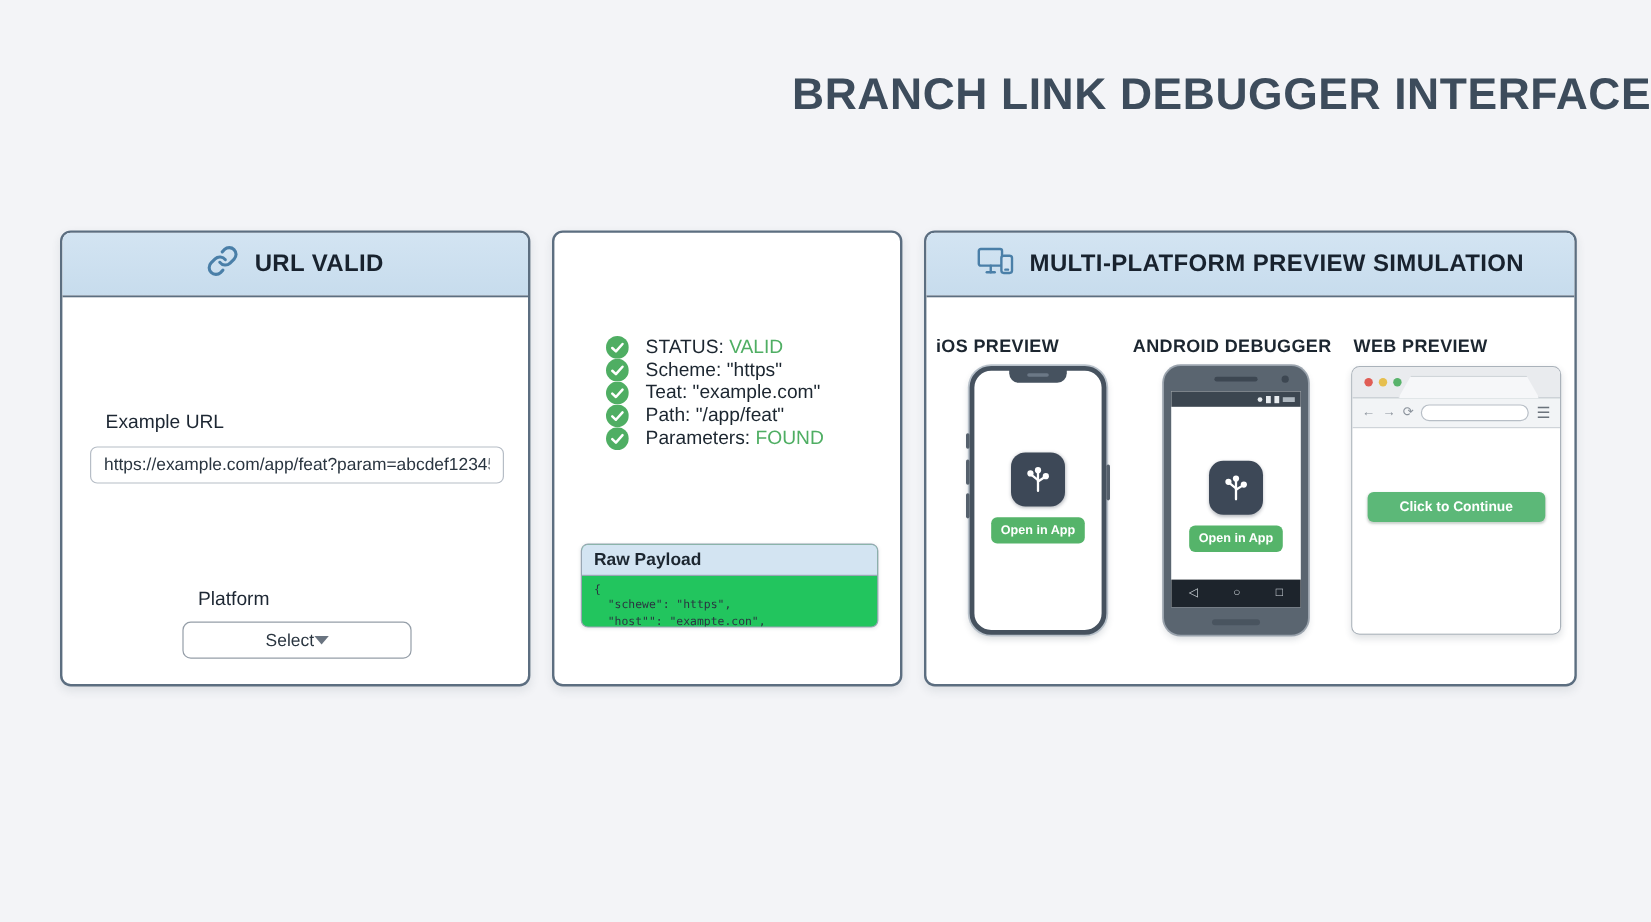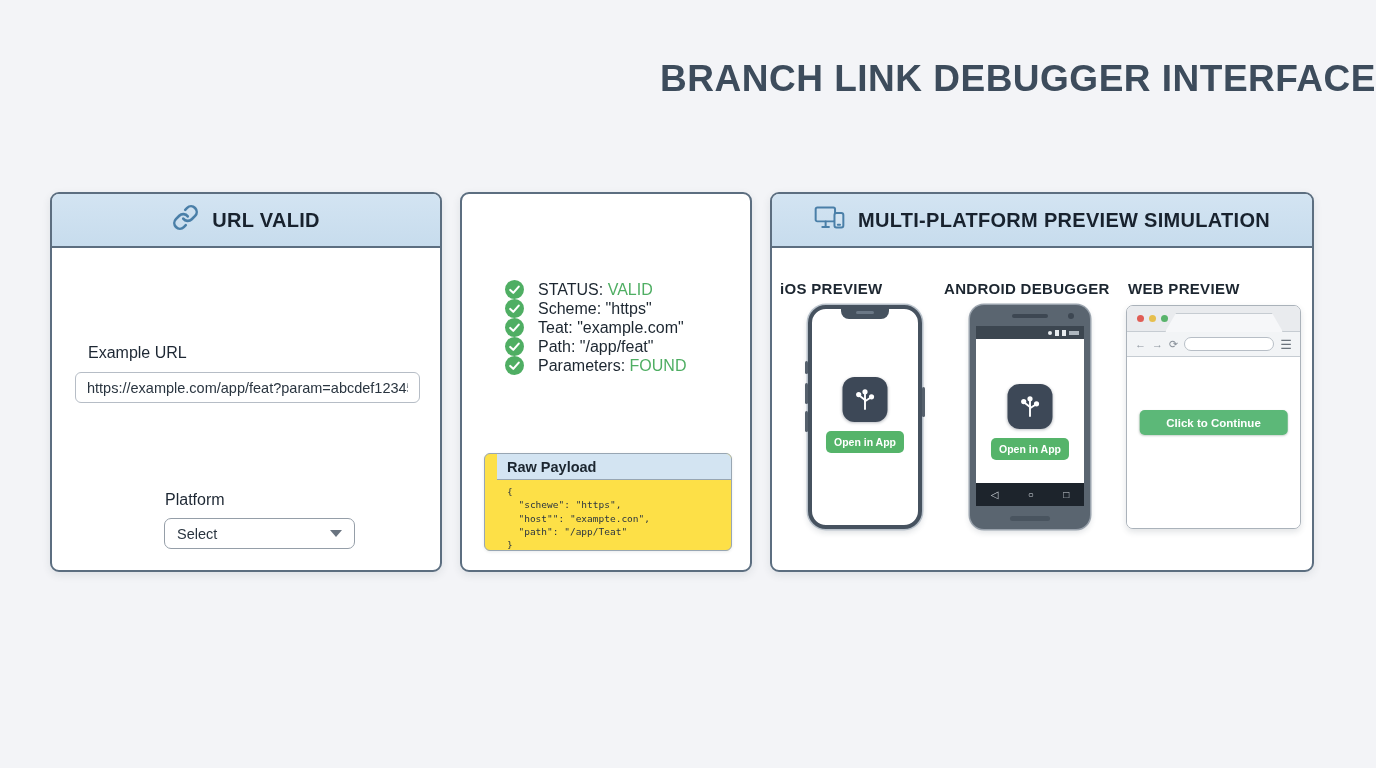--- a/index.html
+++ b/index.html
@@ -72,48 +72,47 @@
     outline:none;
   }
   .validate-btn{
     position:absolute;left:23px;top:233px;width:345px;height:32px;
     background:#d4e5f3;border:1.5px solid #a2b2c0;border-radius:6px;
     font-size:16.5px;font-weight:700;color:#1b2530;letter-spacing:.6px;
     font-family:inherit;cursor:pointer;
   }
   #platform-label{left:100px;top:297px;}
   .platform-select{
-    position:absolute;left:112px;top:324px;width:191px;height:31px;
+    position:absolute;left:100px;top:324px;width:191px;height:31px;
     background:#fff;border:1.5px solid #959ea8;border-radius:7px;
-    display:flex;align-items:center;justify-content:space-between;
+    display:flex;align-items:center;justify-content:center;
     padding:0 12px;font-size:14.5px;color:#2a3540;cursor:pointer;
   }
   .caret-down{
     width:0;height:0;
     border-left:6px solid transparent;border-right:6px solid transparent;
     border-top:7px solid #6a7480;
   }
 
   
   .results-list{
     position:absolute;left:43px;top:86px;
     display:flex;flex-direction:column;justify-content:space-between;
   }
   .result-row{display:flex;align-items:center;gap:14px;}
   .result-row svg{flex:0 0 auto;}
   .result-text{font-size:16px;color:#1c2630;font-weight:500;white-space:nowrap;}
   .result-text .val-green{color:var(--success-green);font-weight:500;}
   .result-text .val-dark{color:#1c2630;}
 
   .payload-box{
-    position:absolute;left:22px;top:259px;width:248px;height:98px;
+    position:absolute;left:22px;top:259px;width:248px;height:70px;
     border:1.5px solid #98a6b3;border-radius:6px;
-    background:#fde047;overflow:hidden;
+    background:#22c55e;overflow:hidden;
     box-shadow:0 1px 3px rgba(40,55,70,.10);
-    padding-left:12px;
   }
   .payload-header{
     height:26px;background:var(--header-bg);
     border-bottom:1.5px solid #98a6b3;
     display:flex;align-items:center;padding:0 10px;
     font-size:14.5px;font-weight:600;color:#1c2630;
   }
   .payload-code{
     padding:5px 10px;
     font-family:"DejaVu Sans Mono","Liberation Mono",monospace;

